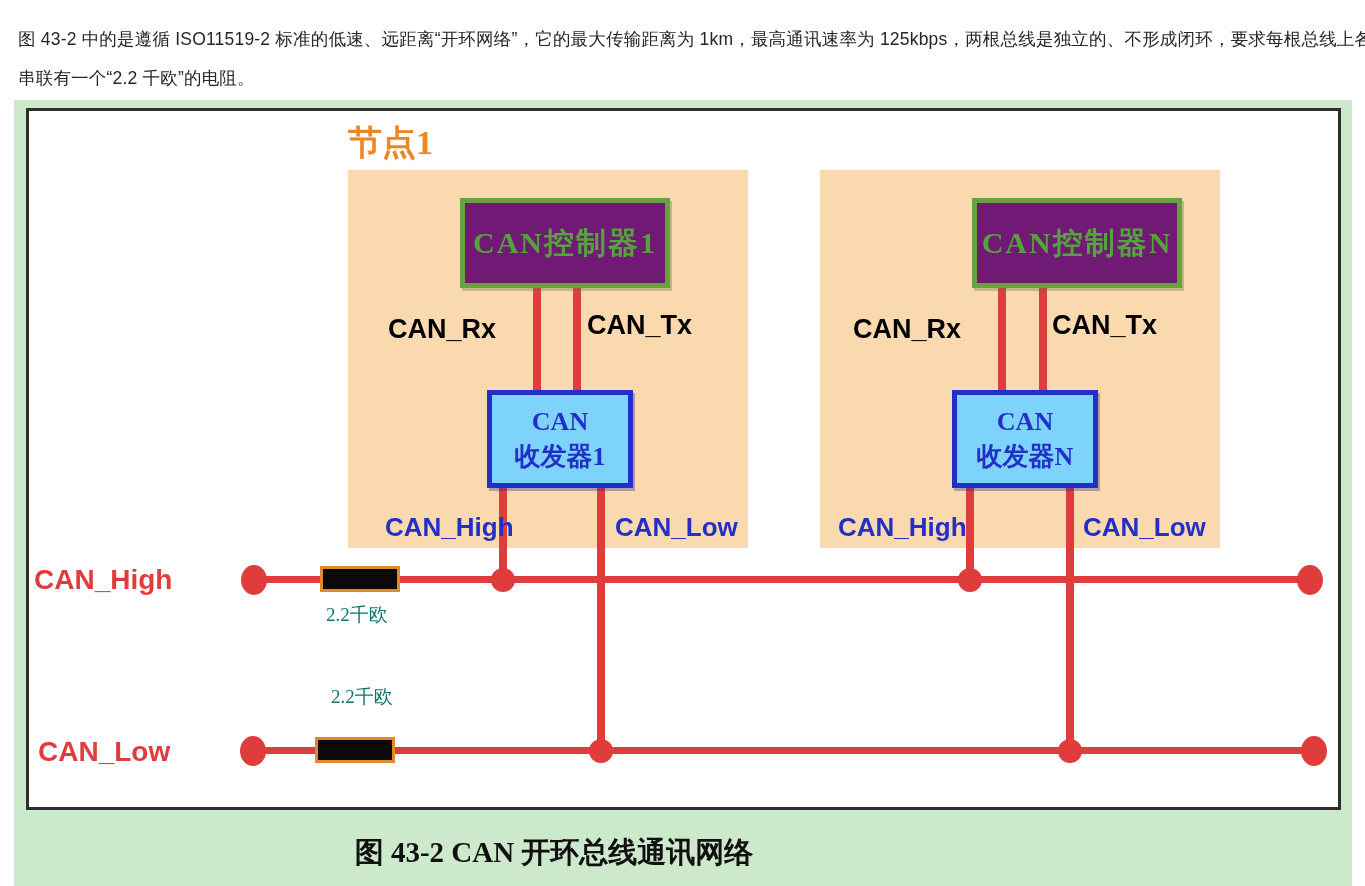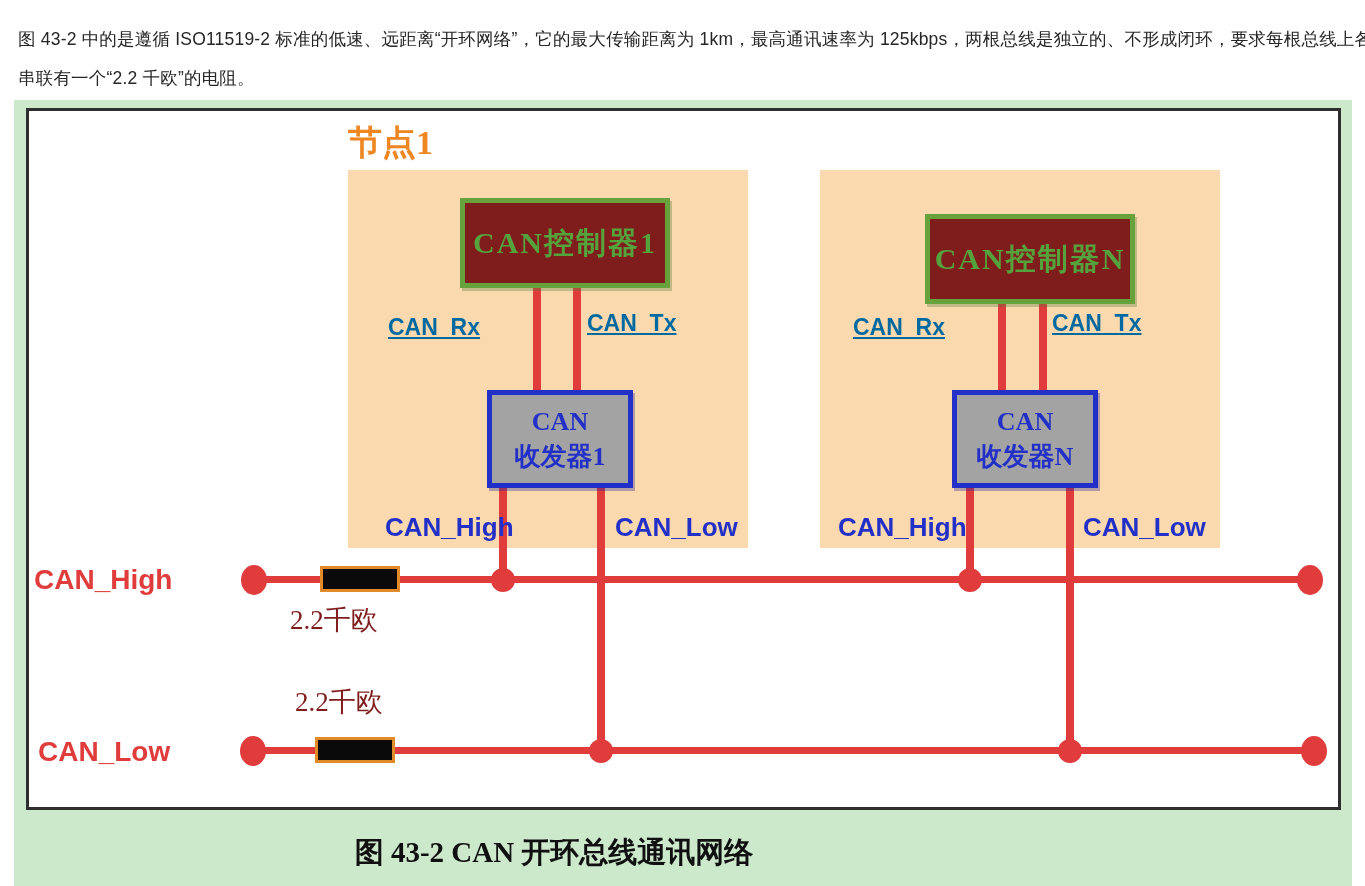--- a/index.html
+++ b/index.html
@@ -16,28 +16,28 @@
            font-family:"Liberation Serif","DejaVu Serif",serif;
            font-size:29px;font-weight:bold;color:#101010;}
   
   .orange{position:absolute;top:170px;width:400px;height:378px;background:#fbd9ae;}
   .o1{left:348px;} .o2{left:820px;}
   .node-title{position:absolute;top:120px;width:400px;text-align:left;
               font-family:"Liberation Serif","DejaVu Serif",serif;
               font-size:34px;font-weight:bold;color:#ee8622;}
   .t1{left:348px;} .t2{left:820px;}
   
-  .ctrl{position:absolute;top:198px;width:210px;height:90px;background:#7f1d1d;
+  .ctrl{position:absolute;top:198px;width:210px;height:90px;background:#701a75;
         border:5px solid #67a23c;box-sizing:border-box;box-shadow:2px 3px 0 rgba(90,120,60,0.35);
         display:flex;align-items:center;justify-content:center;
         font-family:"Liberation Serif","DejaVu Serif",serif;
         font-size:30px;font-weight:bold;color:#55a33c;letter-spacing:2px;}
-  .c1{left:460px;} .c2{left:925px;margin-top:16px;}
+  .c1{left:460px;} .c2{left:972px;}
   
-  .trx{position:absolute;top:390px;width:146px;height:98px;background:#a3a3a3;
+  .trx{position:absolute;top:390px;width:146px;height:98px;background:#7dd3fc;
        border:5px solid #2230c8;box-sizing:border-box;box-shadow:2px 3px 0 rgba(40,40,150,0.35);
        display:flex;flex-direction:column;align-items:center;justify-content:center;
        font-family:"Liberation Serif","DejaVu Serif",serif;
        font-size:26px;font-weight:bold;color:#2230c8;line-height:1.35;}
   .x1{left:487px;} .x2{left:952px;}
   
   .vline{position:absolute;width:8px;background:#e03c3c;}
   .hline{position:absolute;height:7px;background:#e03c3c;}
   .rx1{left:533px;top:286px;height:104px;} .tx1{left:573px;top:286px;height:104px;}
   .rx2{left:998px;top:286px;height:104px;} .tx2{left:1039px;top:286px;height:104px;}
@@ -51,25 +51,25 @@
   .jct{width:24px;height:24px;}
   .d-hl{left:241px;top:565px;} .d-hr{left:1297px;top:565px;}
   .d-ll{left:240px;top:736px;} .d-lr{left:1301px;top:736px;}
   .j-h1{left:491px;top:568px;} .j-h2{left:958px;top:568px;}
   .j-l1{left:589px;top:739px;} .j-l2{left:1058px;top:739px;}
   
   .res{position:absolute;width:80px;height:26px;background:#0a0a0a;border:3px solid #e08a28;box-sizing:border-box;}
   .res-high{left:320px;top:566px;}
   .res-low{left:315px;top:737px;}
   .lbl-res{position:absolute;font-family:"Liberation Serif","DejaVu Serif",serif;
-           font-size:27px;color:#7f1d1d;}
+           font-size:19px;color:#0f766e;margin-left:36px;}
   .rlh{left:290px;top:602px;}
   .rll{left:295px;top:684px;}
   
-  .lbl-green{position:absolute;font-size:23px;font-weight:bold;color:#0369a1;text-decoration:underline;}
+  .lbl-green{position:absolute;font-size:27px;font-weight:bold;color:#000000;}
   .rxl1{left:388px;top:314px;} .txl1{left:587px;top:310px;}
   .rxl2{left:853px;top:314px;} .txl2{left:1052px;top:310px;}
   .lbl-blue{position:absolute;font-size:26px;font-weight:bold;color:#2230c8;}
   .hb1{left:385px;top:512px;} .lb1{left:615px;top:512px;}
   .hb2{left:838px;top:512px;} .lb2{left:1083px;top:512px;}
   .lbl-red{position:absolute;font-size:28px;font-weight:bold;color:#e03c3c;}
   .brh{left:34px;top:564px;}
   .brl{left:38px;top:736px;}
 </style>
 </head>

